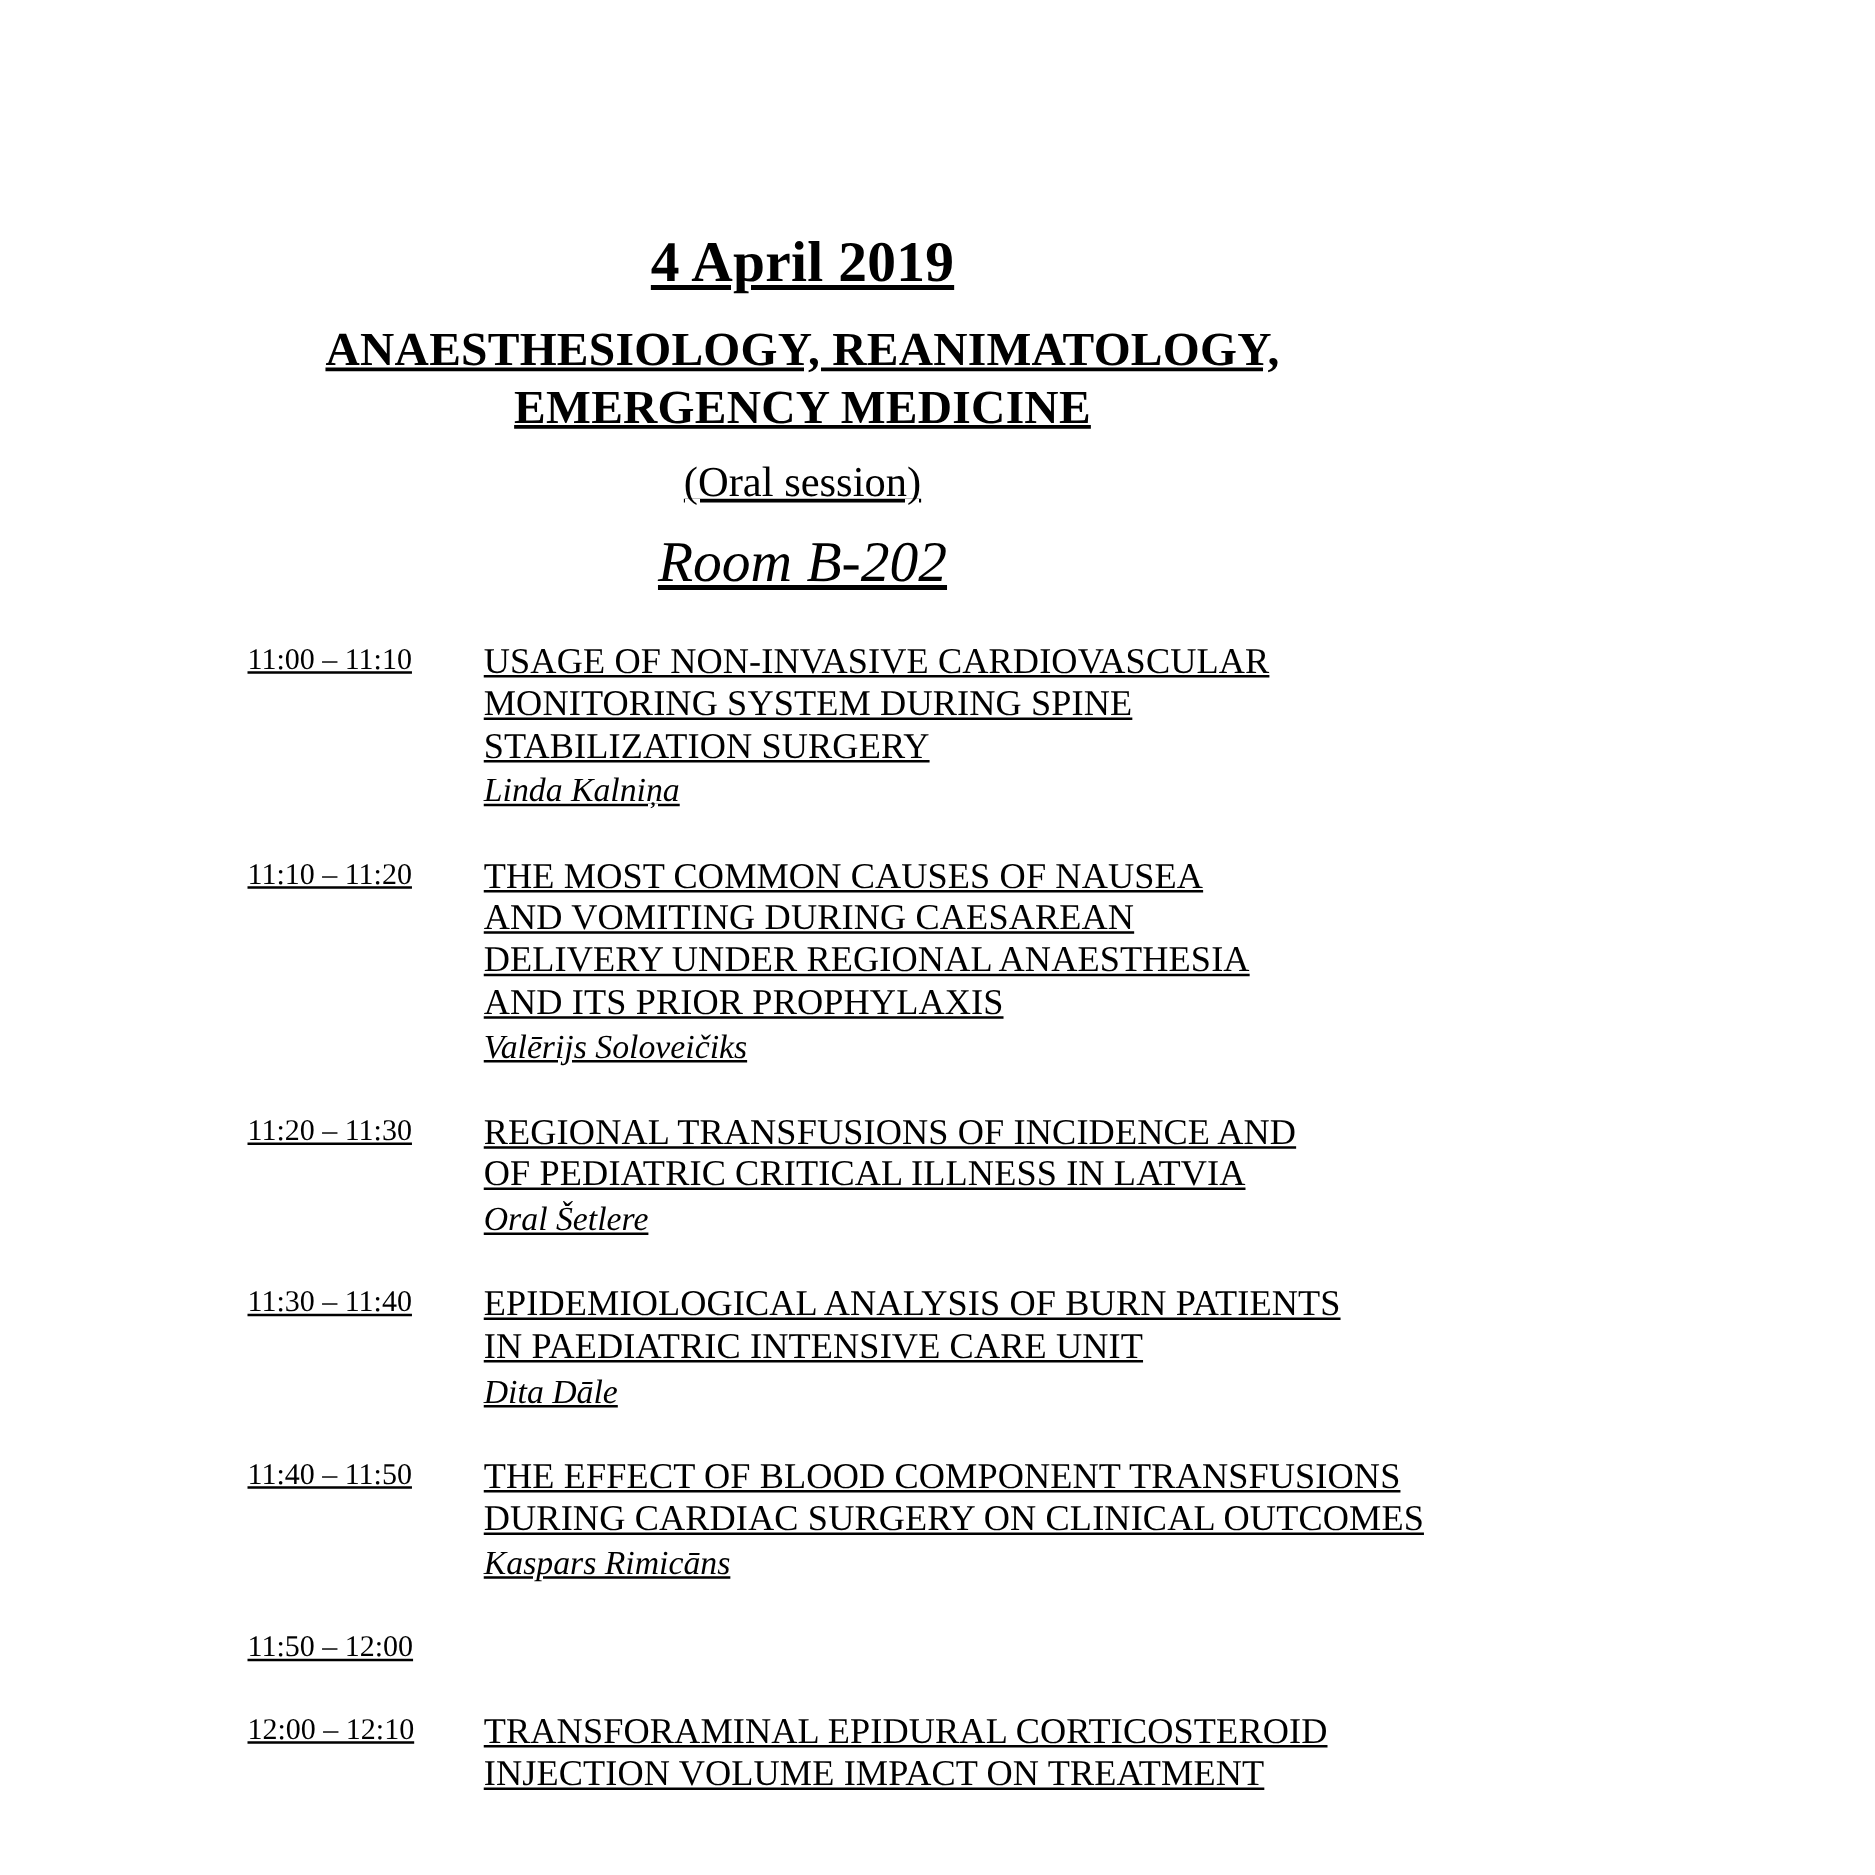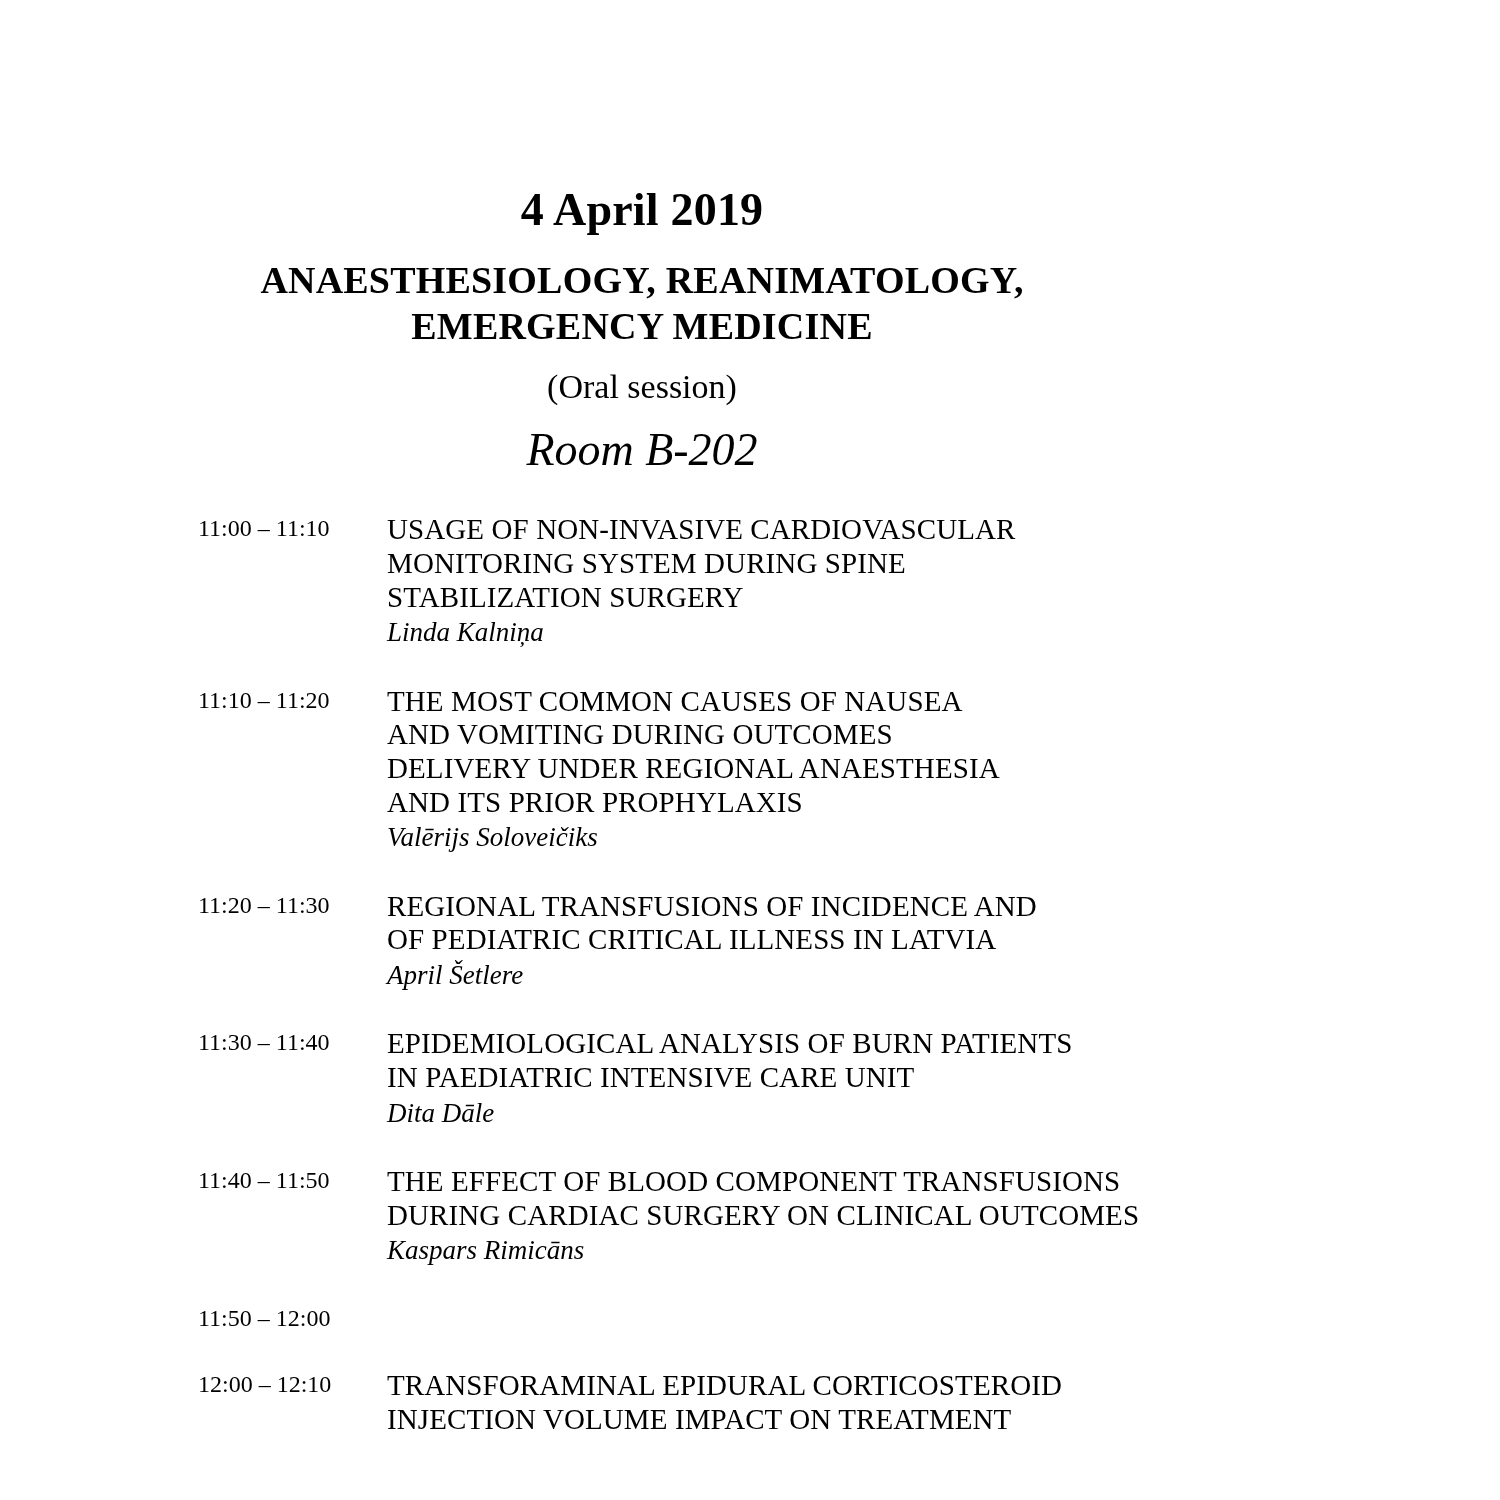--- a/index.html
+++ b/index.html
@@ -15,20 +15,21 @@
     color: #000000;
     -webkit-font-smoothing: antialiased;
   }
 
   .page {
     position: relative;
     width: 1284px;
     height: 1500px;
     box-sizing: border-box;
     padding: 0;
+    text-decoration: underline;
   }
 
   
   .header {
     text-align: center;
     padding-top: 186px;
   }
   .doc-date {
     font-size: 46px;
     font-weight: bold;
@@ -112,32 +113,32 @@
           <div class="entry-title-line">USAGE OF NON-INVASIVE CARDIOVASCULAR</div>
           <div class="entry-title-line">MONITORING SYSTEM DURING SPINE</div>
           <div class="entry-title-line">STABILIZATION SURGERY</div>
           <div class="entry-author">Linda Kalniņa</div>
         </div>
       </div>
       <div class="entry">
         <div class="entry-time">11:10 – 11:20</div>
         <div class="entry-body">
           <div class="entry-title-line">THE MOST COMMON CAUSES OF NAUSEA</div>
-          <div class="entry-title-line">AND VOMITING DURING OUTCOMES</div>
+          <div class="entry-title-line">AND VOMITING DURING CAESAREAN</div>
           <div class="entry-title-line">DELIVERY UNDER REGIONAL ANAESTHESIA</div>
           <div class="entry-title-line">AND ITS PRIOR PROPHYLAXIS</div>
           <div class="entry-author">Valērijs Soloveičiks</div>
         </div>
       </div>
       <div class="entry">
         <div class="entry-time">11:20 – 11:30</div>
         <div class="entry-body">
           <div class="entry-title-line">REGIONAL TRANSFUSIONS OF INCIDENCE AND</div>
           <div class="entry-title-line">OF PEDIATRIC CRITICAL ILLNESS IN LATVIA</div>
-          <div class="entry-author">April Šetlere</div>
+          <div class="entry-author">Oral Šetlere</div>
         </div>
       </div>
       <div class="entry">
         <div class="entry-time">11:30 – 11:40</div>
         <div class="entry-body">
           <div class="entry-title-line">EPIDEMIOLOGICAL ANALYSIS OF BURN PATIENTS</div>
           <div class="entry-title-line">IN PAEDIATRIC INTENSIVE CARE UNIT</div>
           <div class="entry-author">Dita Dāle</div>
         </div>
       </div>

